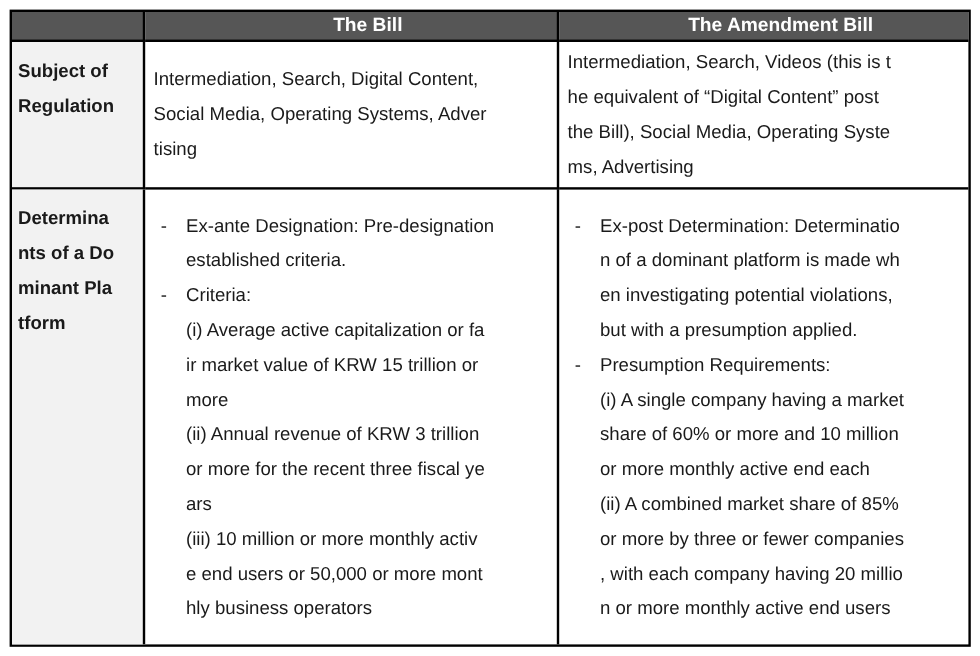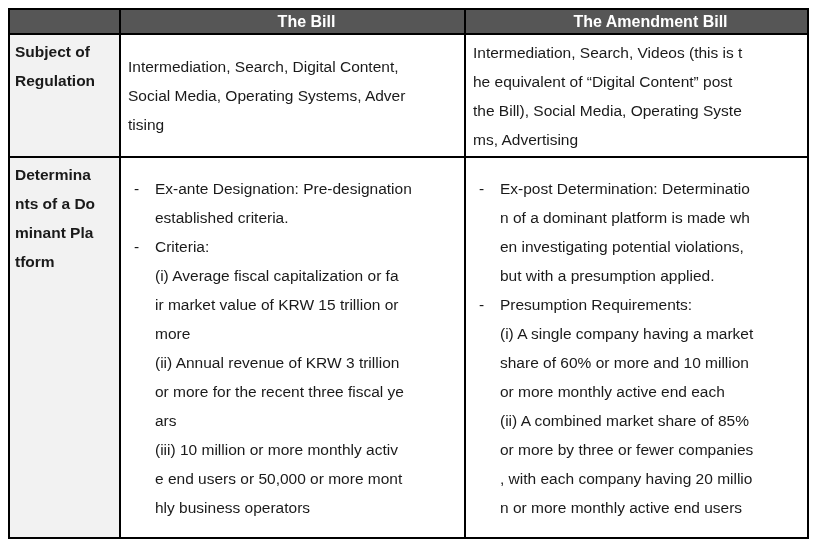--- a/index.html
+++ b/index.html
@@ -26,21 +26,21 @@
   .br{border-right:2px solid var(--border);}
   .bb{border-bottom:2px solid var(--border);padding-left:28px;}
   .hdr{
     background:var(--header-bg);color:var(--header-text);
     display:flex;align-items:center;justify-content:center;
     font-weight:bold;font-size:16px;
   }
   .label{
     background:var(--label-bg);
     font-weight:bold;font-size:15.5px;line-height:29px;
-    padding:2px 3px 0 5px;
+    padding:10px 3px 0 5px;
   }
   .content{
     font-size:15.5px;line-height:29px;
     display:flex;flex-direction:column;justify-content:center;
     padding:0 4px 0 7px;
   }
   .line{white-space:nowrap;}
   .item{display:flex;padding-left:6px;}
   .marker{width:21px;flex:none;}
   .item-lines{flex:1;min-width:0;}
@@ -80,21 +80,21 @@
         <div class="marker">-</div>
         <div class="item-lines">
           <div class="line">Ex-ante Designation: Pre-designation</div>
           <div class="line">established criteria.</div>
         </div>
       </div>
       <div class="item">
         <div class="marker">-</div>
         <div class="item-lines">
           <div class="line">Criteria:</div>
-          <div class="line">(i) Average fiscal capitalization or fa</div>
+          <div class="line">(i) Average active capitalization or fa</div>
           <div class="line">ir market value of KRW 15 trillion or</div>
           <div class="line">more</div>
           <div class="line">(ii) Annual revenue of KRW 3 trillion</div>
           <div class="line">or more for the recent three fiscal ye</div>
           <div class="line">ars</div>
           <div class="line">(iii) 10 million or more monthly activ</div>
           <div class="line">e end users or 50,000 or more mont</div>
           <div class="line">hly business operators</div>
         </div>
       </div>

